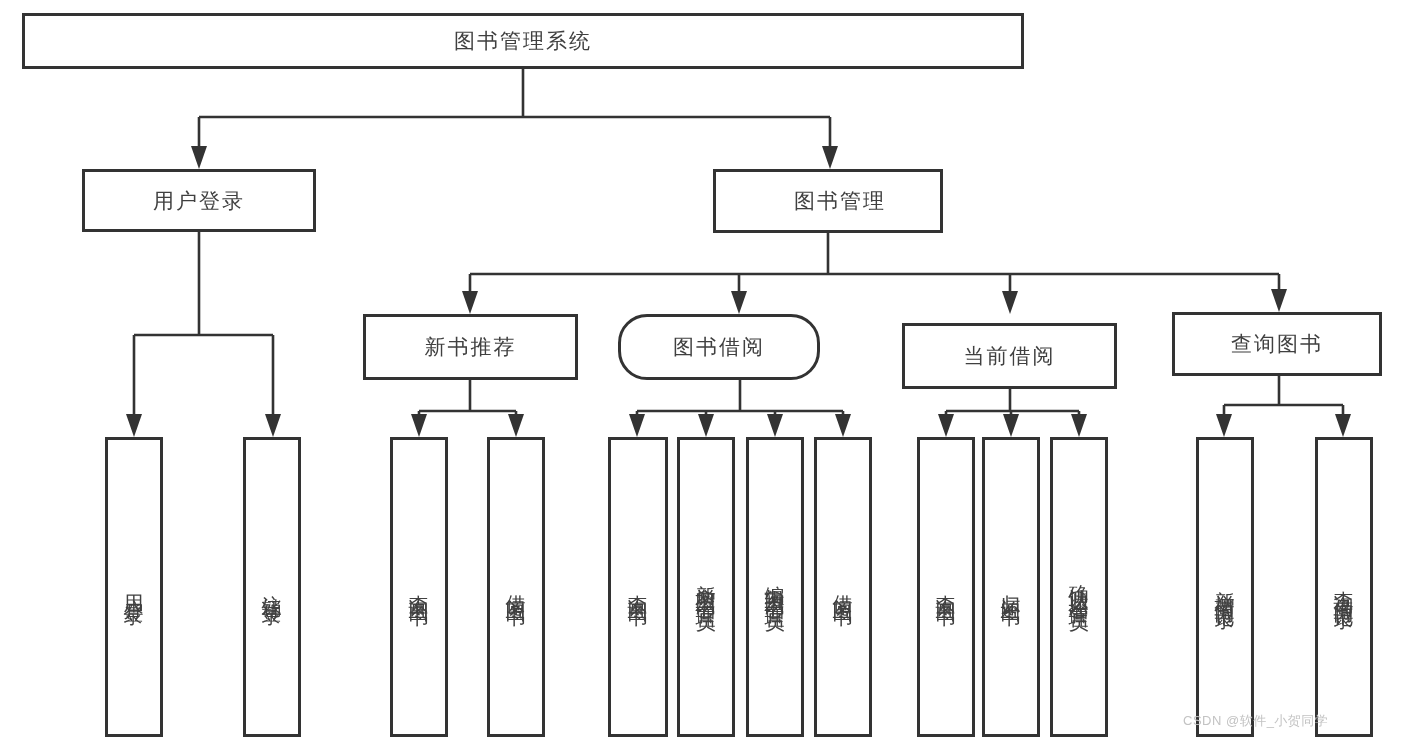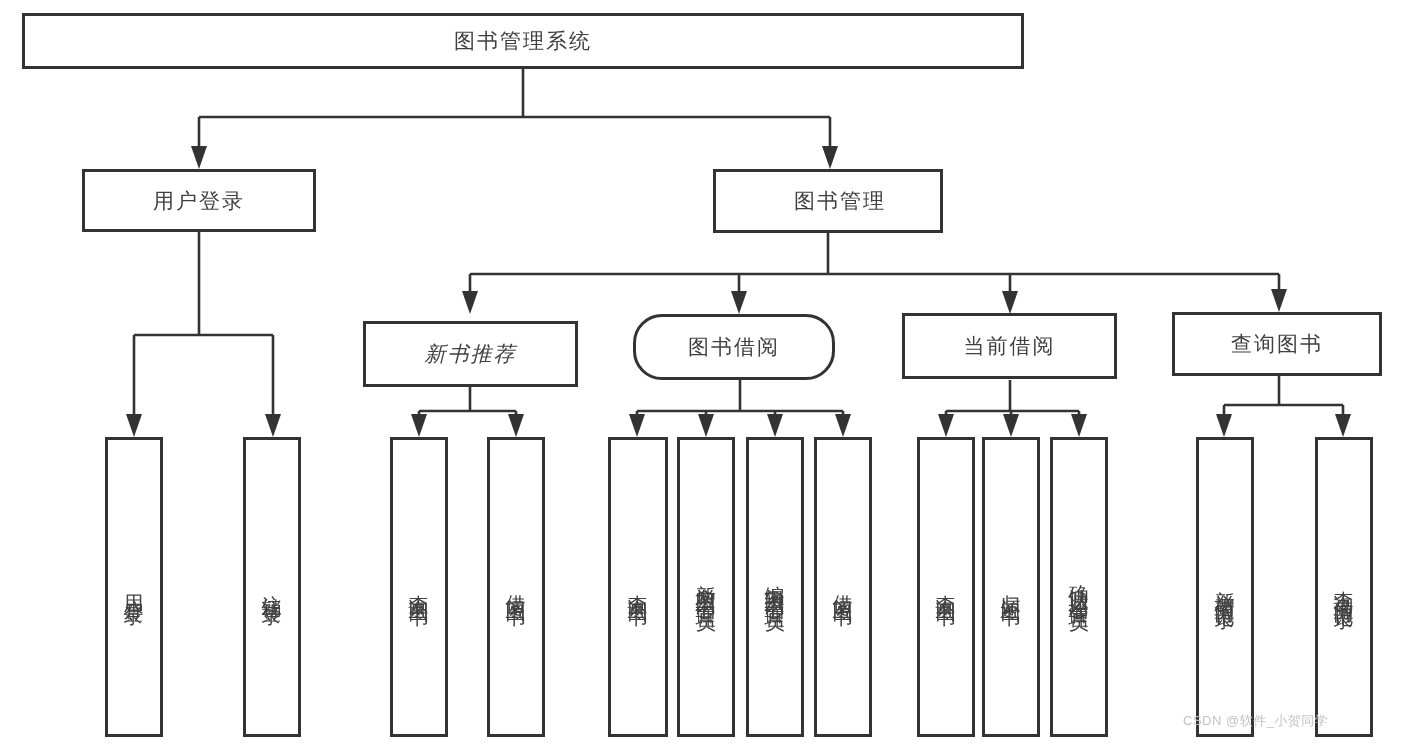--- a/index.html
+++ b/index.html
@@ -128,27 +128,27 @@
     <span>图书管理系统</span>
   </div>
 
   <div class="hbox" style="left:82px; top:169px; width:234px; height:63px;">
     <span>用户登录</span>
   </div>
   <div class="hbox" style="left:713px; top:169px; width:230px; height:64px;padding-left:24px;">
     <span>图书管理</span>
   </div>
 
-  <div class="hbox" style="left:363px; top:321px; width:215px; height:66px;font-style:italic;">
+  <div class="hbox" style="left:363px; top:314px; width:215px; height:66px;">
     <span>新书推荐</span>
   </div>
-  <div class="hbox" style="left:633px; top:314px; width:202px; height:66px;border-radius:29px;">
+  <div class="hbox" style="left:618px; top:314px; width:202px; height:66px;border-radius:29px;">
     <span>图书借阅</span>
   </div>
-  <div class="hbox" style="left:902px; top:313px; width:215px; height:66px;">
+  <div class="hbox" style="left:902px; top:323px; width:215px; height:66px;">
     <span>当前借阅</span>
   </div>
   <div class="hbox" style="left:1172px; top:312px; width:210px; height:64px;">
     <span>查询图书</span>
   </div>
 
   <div class="vbox" style="left:105px;">
     <span>用户登录</span>
   </div>
   <div class="vbox" style="left:243px;">

